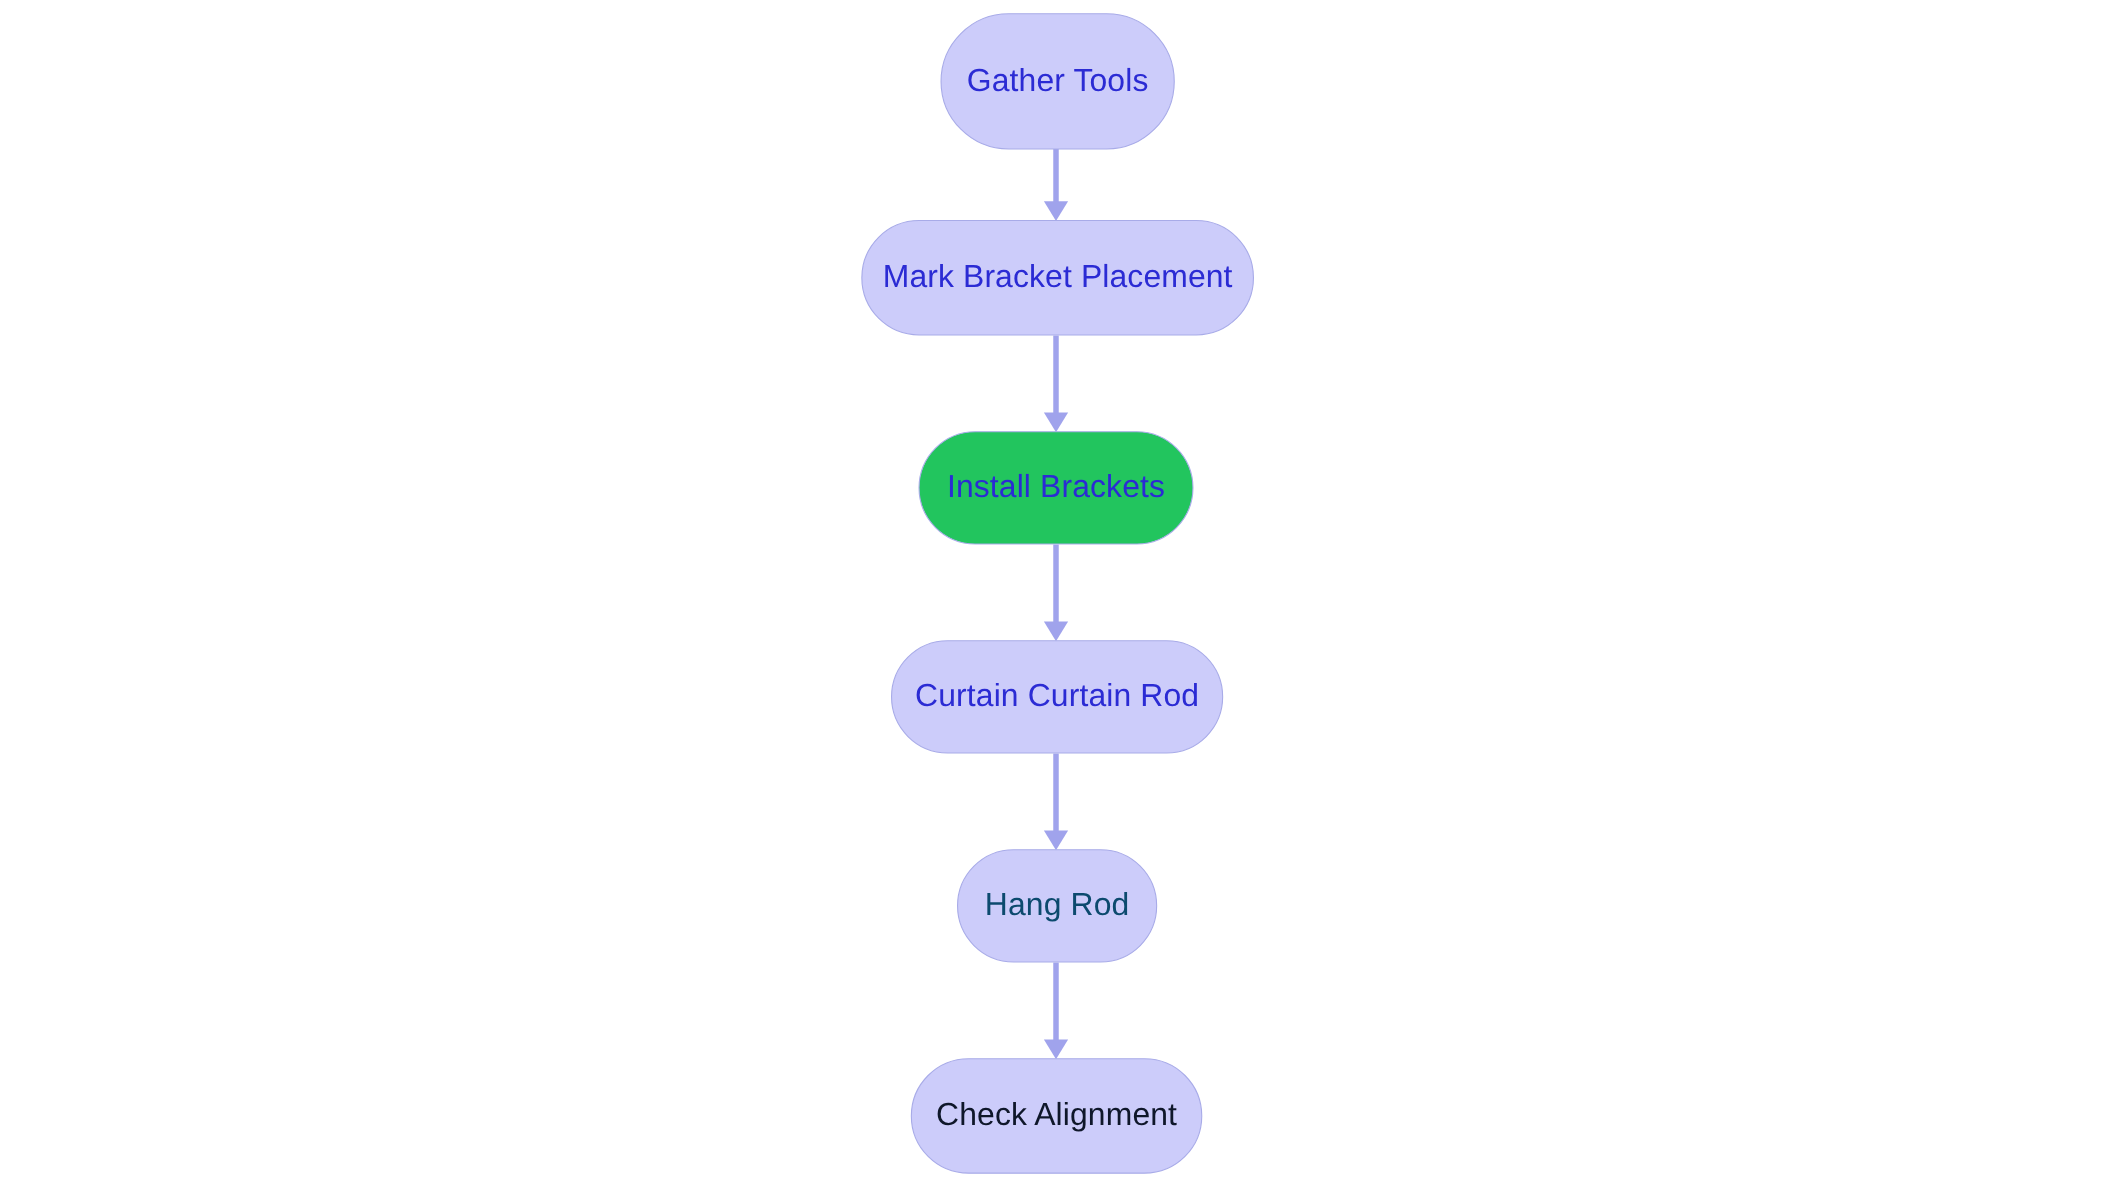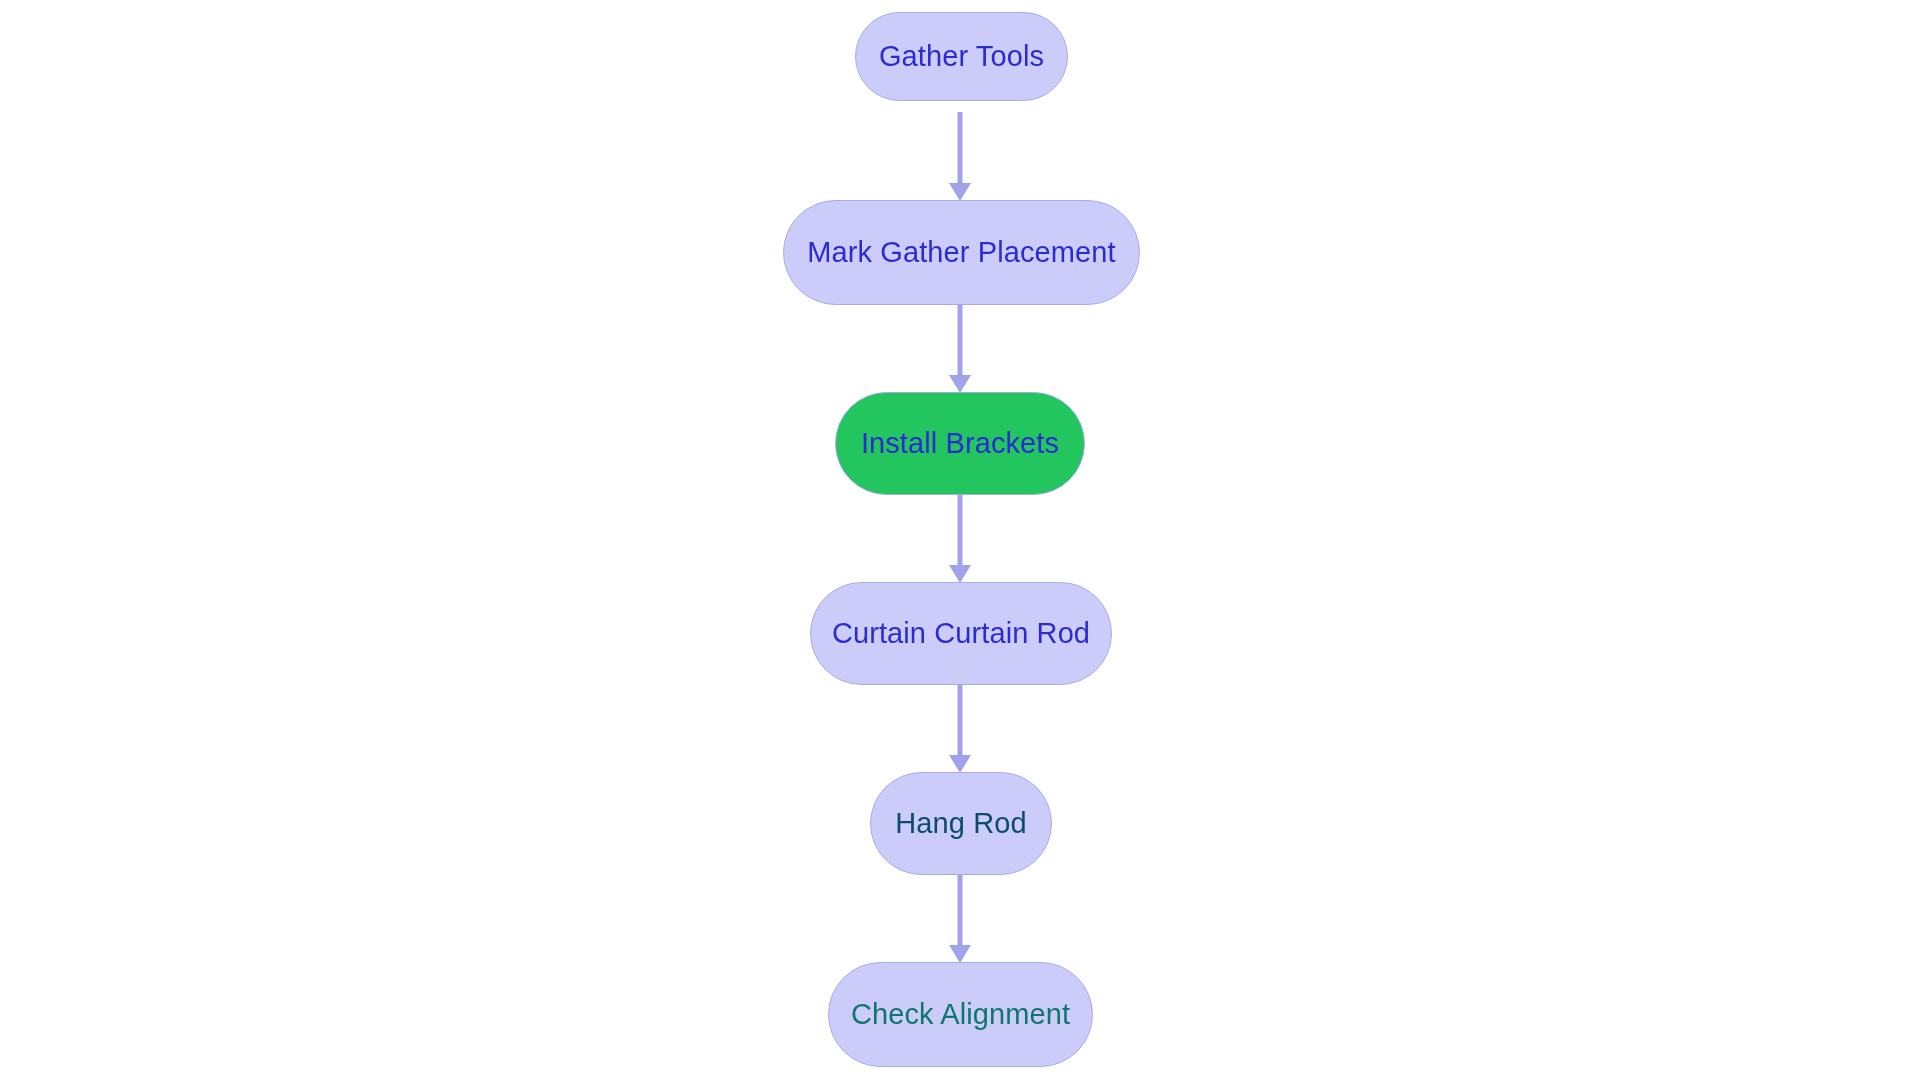--- a/index.html
+++ b/index.html
@@ -80,33 +80,33 @@
           <polygon points="949,755 971,755 960,773" fill="#a0a3ec"></polygon>
         </g>
         <g>
           <line x1="960" y1="875" x2="960" y2="946" stroke="#a0a3ec" stroke-width="5"></line>
           <polygon points="949,945 971,945 960,963" fill="#a0a3ec"></polygon>
         </g>
       </g>
   </svg>
 
   <div id="nodes-layer">
-      <div class="flow-node" style="left: 855px; top: 12px; width: 213px; height: 89px; background: rgb(204, 204, 250); border-color: rgb(168, 171, 232);">
+      <div class="flow-node" style="left: 855px; top: 12px; width: 213px; height: 124px; background: rgb(204, 204, 250); border-color: rgb(168, 171, 232);">
         <span class="node-label" style="color: rgb(43, 43, 212);">Gather Tools</span>
       </div>
       <div class="flow-node" style="left: 783px; top: 200px; width: 357px; height: 105px; background: rgb(204, 204, 250); border-color: rgb(168, 171, 232);">
-        <span class="node-label" style="color: rgb(43, 43, 212);">Mark Gather Placement</span>
+        <span class="node-label" style="color: rgb(43, 43, 212);">Mark Bracket Placement</span>
       </div>
       <div class="flow-node" style="left: 835px; top: 392px; width: 250px; height: 103px; background: #22c55e; border-color: rgb(168, 171, 232);">
         <span class="node-label" style="color: rgb(43, 43, 212);">Install Brackets</span>
       </div>
       <div class="flow-node" style="left: 810px; top: 582px; width: 302px; height: 103px; background: rgb(204, 204, 250); border-color: rgb(168, 171, 232);">
         <span class="node-label" style="color: rgb(43, 43, 212);">Curtain Curtain Rod</span>
       </div>
       <div class="flow-node" style="left: 870px; top: 772px; width: 182px; height: 103px; background: rgb(204, 204, 250); border-color: rgb(168, 171, 232);">
         <span class="node-label" style="color: #0c4a6e;">Hang Rod</span>
       </div>
       <div class="flow-node" style="left: 828px; top: 962px; width: 265px; height: 105px; background: rgb(204, 204, 250); border-color: rgb(168, 171, 232);">
-        <span class="node-label" style="color: #0f766e;">Check Alignment</span>
+        <span class="node-label" style="color: #0f172a;">Check Alignment</span>
       </div>
     </div>
 
 </div>
 
 </body></html>

